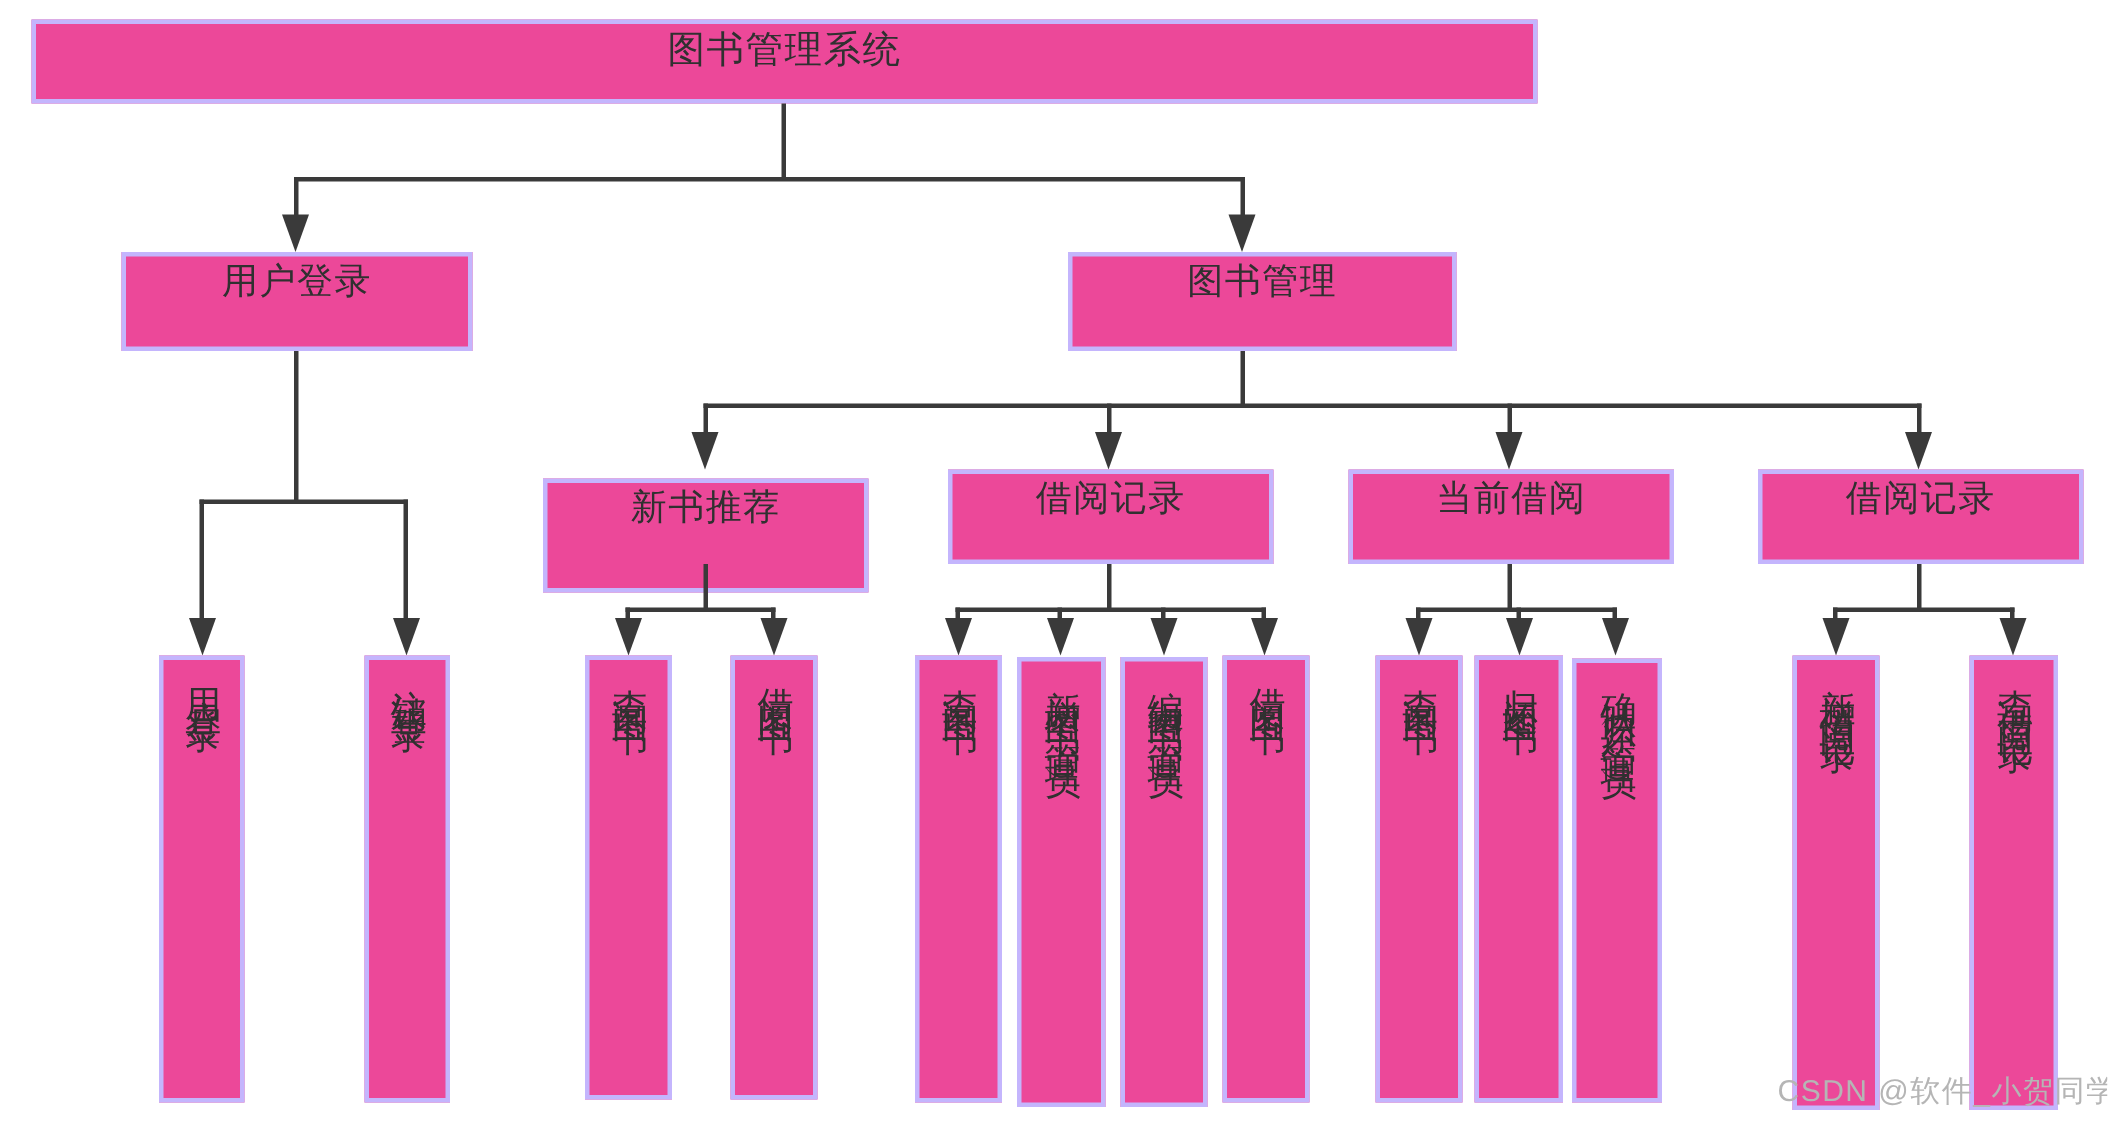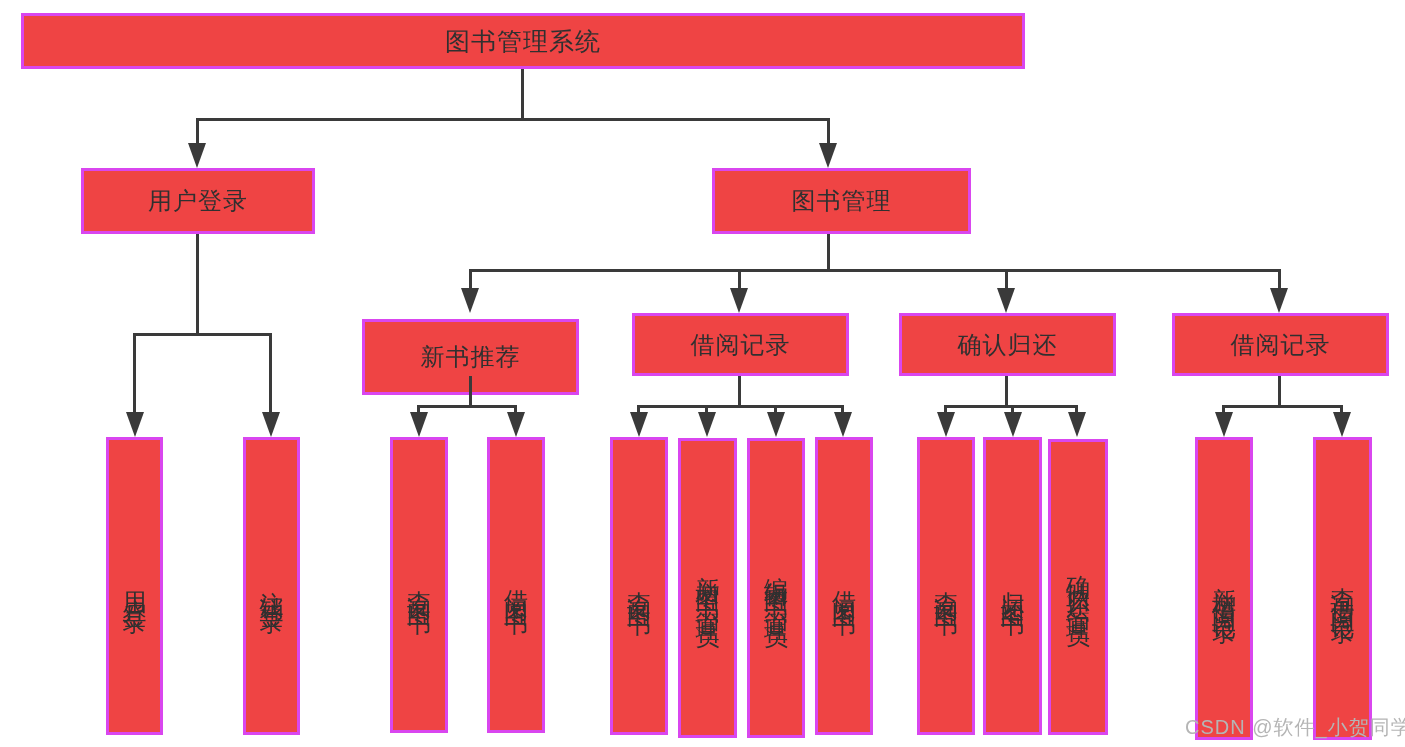--- a/index.html
+++ b/index.html
@@ -8,24 +8,24 @@
     position: relative;
     width: 1405px;
     height: 747px;
     background: #ffffff;
     font-family: "Liberation Sans", "DejaVu Sans", sans-serif;
     color: #303030;
     overflow: hidden;
   }
   .box {
     position: absolute;
-    background: #ef4444;
-    border: 3px solid #d946ef;
+    background: #ec4899;
+    border: 3px solid #c4b5fd;
     display: flex;
-    align-items: center;
+    align-items: flex-start;
     justify-content: center;
     text-align: center;
     color: #303030;
   }
   .hbox { font-size: 24px; letter-spacing: 1px; }
   .title-box { font-size: 25px; }
   .vbox { font-size: 24px; }
   .vbox .vtext {
     writing-mode: vertical-lr;
     text-orientation: mixed;
@@ -94,21 +94,21 @@
   <div class="line" style="left:1278px; top:269px; width:3px; height:22px;"></div>
   <div class="arrow" style="left:1270px; top:288px;"></div>
 
   <div class="box hbox" style="left:362px; top:319px; width:217px; height:76px;">
     <span>新书推荐</span>
   </div>
   <div class="box hbox" style="left:632px; top:313px; width:217px; height:63px;">
     <span>借阅记录</span>
   </div>
   <div class="box hbox" style="left:899px; top:313px; width:217px; height:63px;">
-    <span>确认归还</span>
+    <span>当前借阅</span>
   </div>
   <div class="box hbox" style="left:1172px; top:313px; width:217px; height:63px;font-family:Liberation Mono, monospace;">
     <span>借阅记录</span>
   </div>
 
   <div class="line" style="left:469px; top:376px; width:3px; height:31px;"></div>
   <div class="line" style="left:417px; top:405px; width:100px; height:3px;"></div>
   <div class="line" style="left:417px; top:405px; width:3px; height:10px;"></div>
   <div class="arrow" style="left:410px; top:412px;"></div>
   <div class="line" style="left:514px; top:405px; width:3px; height:10px;"></div>

